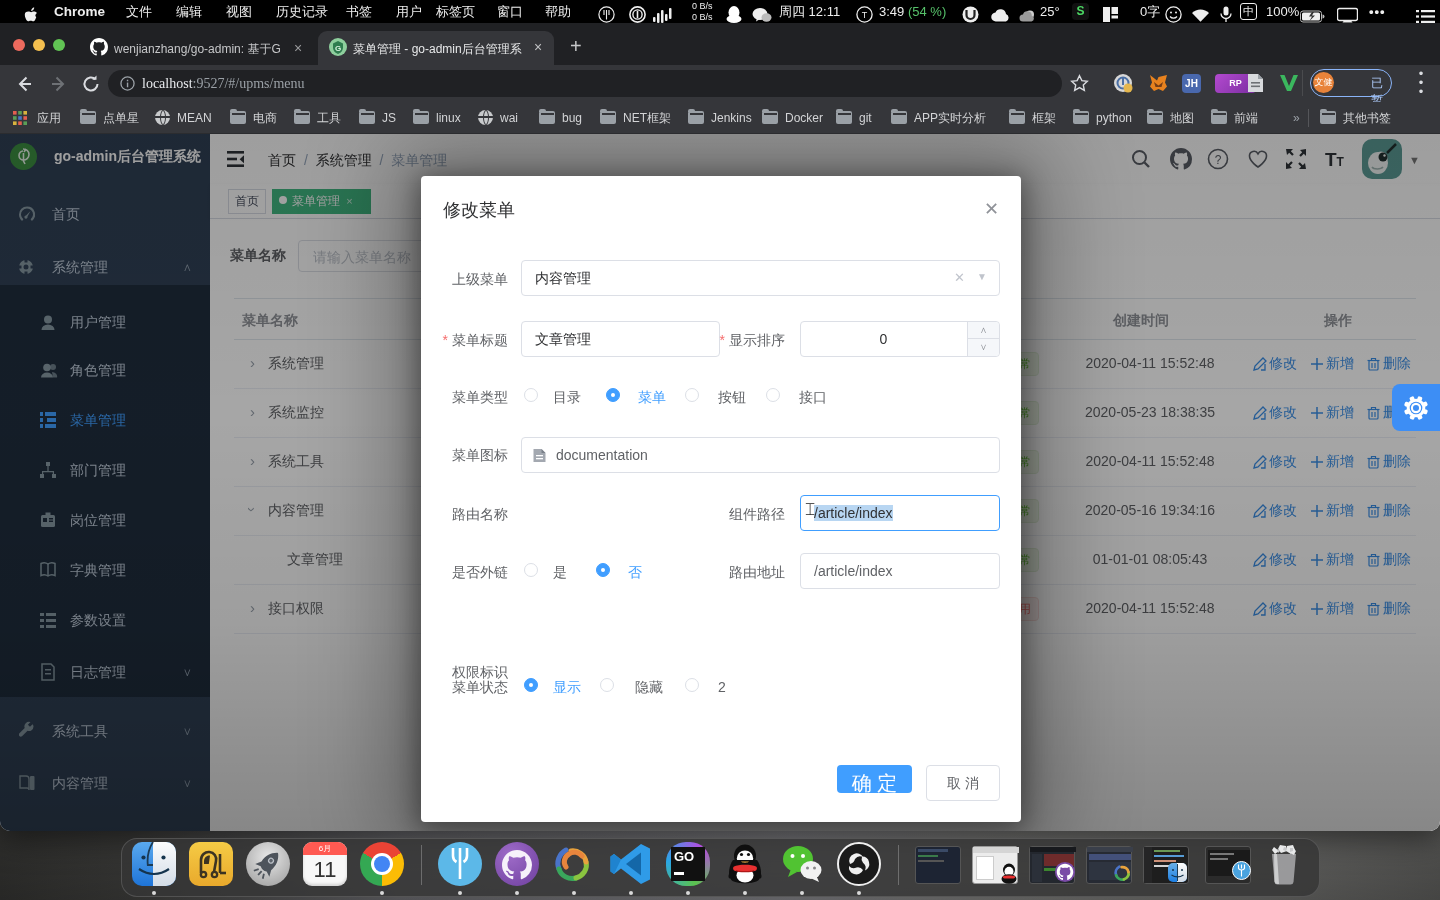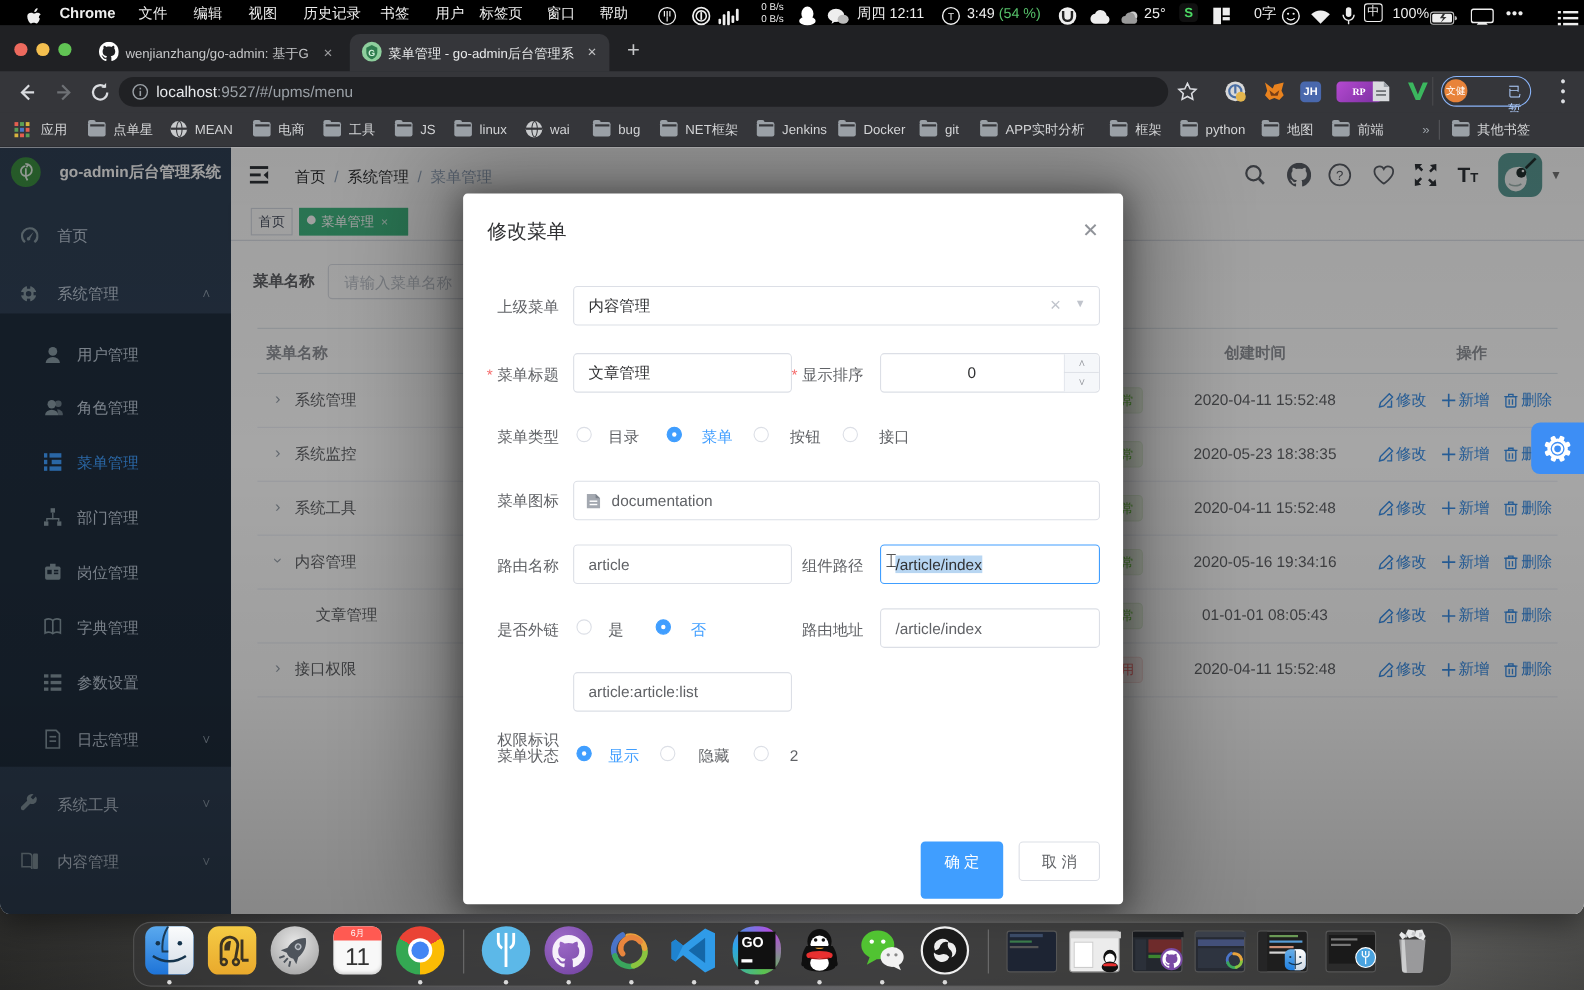--- a/index.html
+++ b/index.html
@@ -244,21 +244,21 @@
       </svg>
       <svg class="abs" style="left:49px;top:9px;" width="20" height="20" viewBox="0 0 20 20">
         <path d="M7.5 3.5L14 10l-6.5 6.5" fill="none" stroke="#6e7175" stroke-width="2"></path>
         <line x1="3" y1="10" x2="13.8" y2="10" stroke="#6e7175" stroke-width="2"></line>
       </svg>
       <svg class="abs" style="left:81px;top:9px;" width="20" height="20" viewBox="0 0 20 20">
         <path d="M16.5 10a6.5 6.5 0 1 1-2-4.7" fill="none" stroke="#dadce0" stroke-width="2"></path>
         <path d="M15.5 1.5v4.3h-4.3z" fill="#dadce0"></path>
       </svg>
 
-      <div class="abs" style="left:108px;top:5px;width:954px;height:27px;border-radius:14px;background:#202124;color:#9aa0a6;font-size:14px;line-height:27px;">
+      <div class="abs" style="left:108px;top:5px;width:954px;height:27px;border-radius:14px;background:#202124;color:#9aa0a6;font-size:14px;line-height:27px;font-family:Liberation Serif, serif;">
         <svg class="abs" style="left:12px;top:6px;" width="15" height="15" viewBox="0 0 16 16">
           <circle cx="8" cy="8" r="7" fill="none" stroke="#9aa0a6" stroke-width="1.4"></circle>
           <rect x="7.3" y="7" width="1.5" height="5" fill="#9aa0a6"></rect>
           <rect x="7.3" y="4" width="1.5" height="1.6" fill="#9aa0a6"></rect>
         </svg>
         <span style="margin-left:34px;"><span style="color:#e8eaed;">localhost</span>:9527/#/upms/menu</span>
       </div>
 
       <svg class="abs" style="left:1070px;top:9px;" width="19" height="19" viewBox="0 0 20 20">
         <path d="M10 1.8l2.5 5.2 5.7.7-4.2 3.9 1.1 5.6L10 14.4l-5.1 2.8 1.1-5.6L1.8 7.7l5.7-.7z" fill="none" stroke="#dadce0" stroke-width="1.5"></path>
@@ -268,21 +268,21 @@
         <circle cx="10" cy="10" r="9" fill="#d8d8d8"></circle>
         <circle cx="10" cy="10" r="5.5" fill="none" stroke="#4a6fa5" stroke-width="2"></circle>
         <rect x="9" y="4" width="2" height="8" fill="#4a6fa5"></rect>
         <circle cx="15" cy="15" r="4.5" fill="#e4b64d"></circle>
       </svg>
       <svg class="abs" style="left:1148px;top:8px;" width="21" height="20" viewBox="0 0 21 20">
         <path d="M2 2l7 5.5L10.5 4 19 2l-2 7.5 2 4-4 4.5-4.5-2-4.5 2L2 13.5l2-4z" fill="#e8821e"></path>
         <path d="M6 9l4.5 3.5L15 9l-1.5 5h-6z" fill="#763d16"></path>
       </svg>
       <div class="abs" style="left:1182px;top:9px;width:19px;height:19px;background:#4968ad;border-radius:4px;color:#fff;font-size:10px;font-weight:bold;text-align:center;line-height:19px;">JH</div>
-      <div class="abs" style="left:1215px;top:9px;width:41px;height:19px;background:linear-gradient(135deg,#b44ad0,#7a2ea0);border-radius:4px;color:#fff;font-size:9px;font-weight:bold;text-align:center;line-height:19px;font-family:Liberation Serif, serif;">RP</div>
+      <div class="abs" style="left:1215px;top:9px;width:41px;height:19px;background:linear-gradient(135deg,#b44ad0,#7a2ea0);border-radius:4px;color:#fff;font-size:9px;font-weight:bold;text-align:center;line-height:19px;">RP</div>
       <svg class="abs" style="left:1247px;top:8px;" width="17" height="20" viewBox="0 0 17 20">
         <path d="M1 1h10l5 5v13H1z" fill="#d8dadd"></path>
         <path d="M11 1l5 5h-5z" fill="#9aa0a6"></path>
         <rect x="4" y="9" width="9" height="1.6" fill="#6e7175"></rect>
         <rect x="4" y="12.5" width="9" height="1.6" fill="#6e7175"></rect>
       </svg>
       <svg class="abs" style="left:1279px;top:9px;" width="20" height="18" viewBox="0 0 20 18">
         <path d="M1 1h4.5L10 12 14.5 1H19l-7 16h-4z" fill="#3bb75e"></path>
       </svg>
       <div class="abs" style="left:1302px;top:5px;width:1px;height:26px;background:#4a4b4e;"></div>
@@ -799,40 +799,38 @@
         <div class="flabel" style="left:0;top:271px;width:87px;">菜单图标</div>
         <div class="inp" style="left:100px;top:261px;width:479px;color:#606266;padding-left:34px;">documentation
           <svg style="position:absolute;left:10px;top:10px;" width="15" height="15" viewBox="0 0 15 15">
             <path d="M1.5 1h8l4 4v9h-12z" fill="#a3a8b0"></path>
             <path d="M9.5 1l4 4h-4z" fill="#7b818a"></path>
             <rect x="4" y="7" width="7" height="1.3" fill="#fff"></rect>
             <rect x="4" y="10" width="7" height="1.3" fill="#fff"></rect>
           </svg>
         </div>
         <div class="flabel" style="left:0;top:330px;width:87px;">路由名称</div>
-        <div class="inp" style="left:100px;top:319px;width:199px;color:#606266;">article</div>
         <div class="flabel" style="left:277px;top:330px;width:87px;">组件路径</div>
         <div class="inp" style="left:379px;top:319px;width:200px;border-color:#409eff;color:#303133;"><span style="background:#b8d6f2;">/article/index</span><span style="position:absolute;left:4px;top:-3px;color:#1b1b1b;font-size:17px;">⌶</span></div>
         <div class="flabel" style="left:0;top:388px;width:87px;">是否外链</div>
         <span class="rc" style="position:absolute;left:103px;top:387px;"></span>
         <span class="rlabel" style="position:absolute;left:124px;top:388px;">是</span>
         <span class="rc on" style="position:absolute;left:175px;top:387px;"></span>
         <span class="rlabel on" style="position:absolute;left:199px;top:388px;">否</span>
         <div class="flabel" style="left:277px;top:388px;width:87px;">路由地址</div>
         <div class="inp" style="left:379px;top:377px;width:200px;color:#606266;">/article/index</div>
         <div class="flabel" style="left:0;top:472px;width:87px;margin-top:16px;">权限标识</div>
-        <div class="inp" style="left:100px;top:435px;width:199px;color:#606266;">article:article:list</div>
         <div class="flabel" style="left:0;top:503px;width:87px;">菜单状态</div>
         <span class="rc on" style="position:absolute;left:103px;top:502px;"></span>
         <span class="rlabel on" style="position:absolute;left:124px;top:503px;">显示</span>
         <span class="rc" style="position:absolute;left:179px;top:502px;"></span>
         <span class="rlabel" style="position:absolute;left:206px;top:503px;">隐藏</span>
         <span class="rc" style="position:absolute;left:264px;top:502px;"></span>
         <span class="rlabel" style="position:absolute;left:289px;top:503px;">2</span>
-        <div class="abs" style="left:416px;top:589px;width:75px;height:52px;background:#409eff;border-radius:4px;color:#fff;font-size:14px;text-align:center;line-height:36px;">确 定</div>
+        <div class="abs" style="left:416px;top:589px;width:75px;height:28px;background:#409eff;border-radius:4px;color:#fff;font-size:20px;text-align:center;line-height:36px;">确 定</div>
         <div class="abs" style="left:505px;top:589px;width:74px;height:36px;background:#fff;border:1px solid #dcdfe6;border-radius:4px;color:#606266;font-size:14px;text-align:center;line-height:34px;">取 消</div>
       </div>
     </div>
   </div>
 
   <div id="dock">
 
     <div class="dicon" style="left:10px;border-radius:10px;overflow:hidden;background:linear-gradient(180deg,#5aa9ee,#1e74d8);">
       <div class="abs" style="left:21px;top:0;width:23px;height:44px;background:linear-gradient(180deg,#fbfcfd,#d3dce6);"></div>
       <svg class="abs" style="left:0;top:0;" width="44" height="44" viewBox="0 0 44 44">

